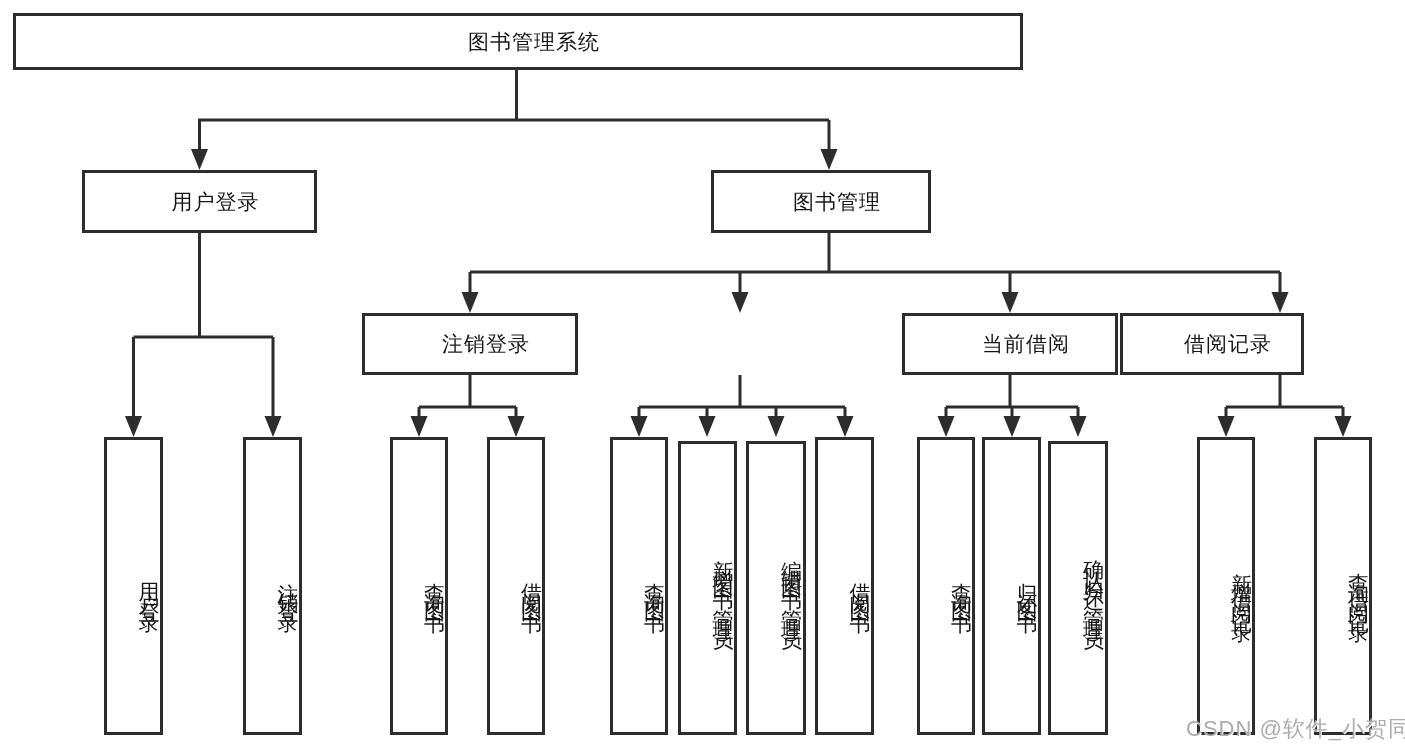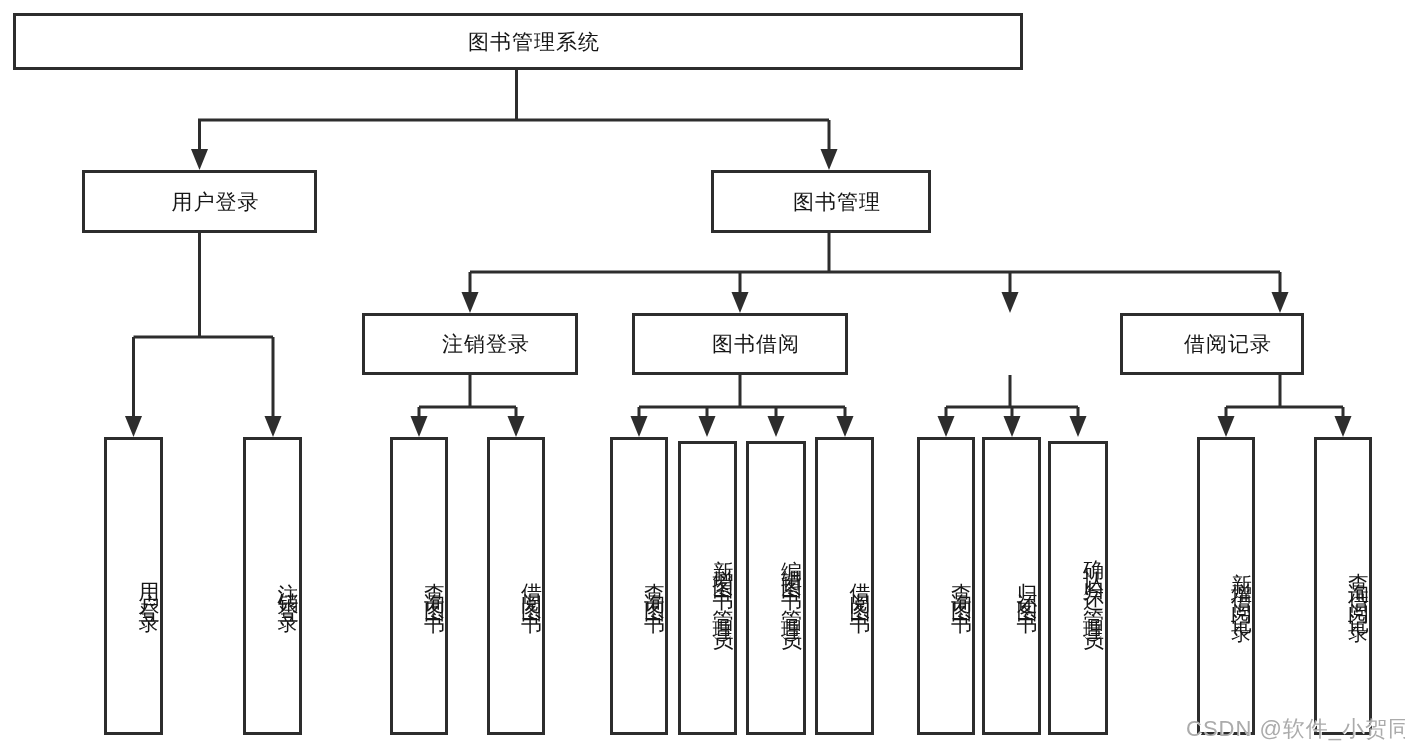--- a/index.html
+++ b/index.html
@@ -95,22 +95,22 @@
   <div class="node" style="left:82px;top:170px;width:235px;height:63px;">
     <span class="hlabel">用户登录</span>
   </div>
   <div class="node" style="left:711px;top:170px;width:220px;height:63px;">
     <span class="hlabel">图书管理</span>
   </div>
 
   <div class="node" style="left:362px;top:313px;width:216px;height:62px;">
     <span class="hlabel">注销登录</span>
   </div>
-  <div class="node" style="left:632px;top:313px;width:216px;height:62px;">
-    <span class="hlabel">图书借阅</span>
+  <div class="node" style="left:902px;top:313px;width:216px;height:62px;">
+    <span class="hlabel">当前借阅</span>
   </div>
   <div class="node" style="left:1120px;top:313px;width:184px;height:62px;">
     <span class="hlabel">借阅记录</span>
   </div>
 
   <div class="node" style="left:104px;top:437px;width:59px;height:298px;">
     <span class="vtext">用户登录</span>
   </div>
   <div class="node" style="left:243px;top:437px;width:59px;height:298px;">
     <span class="vtext">注销登录</span>

